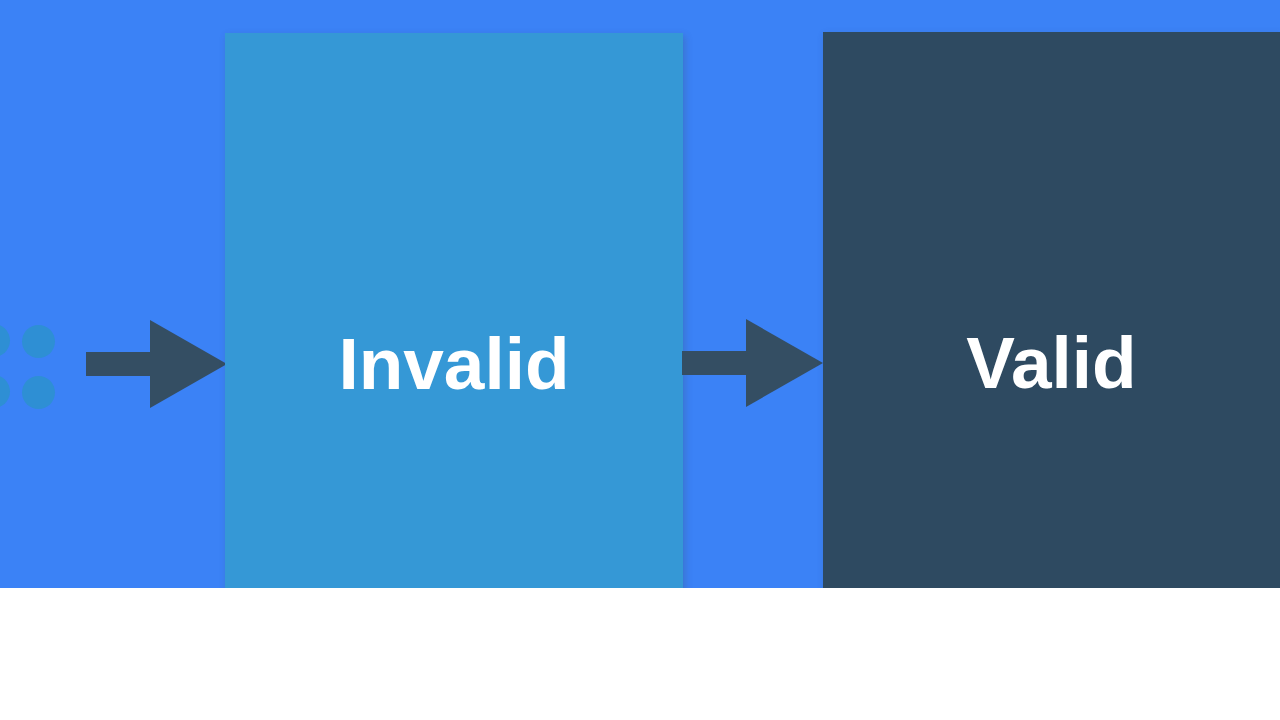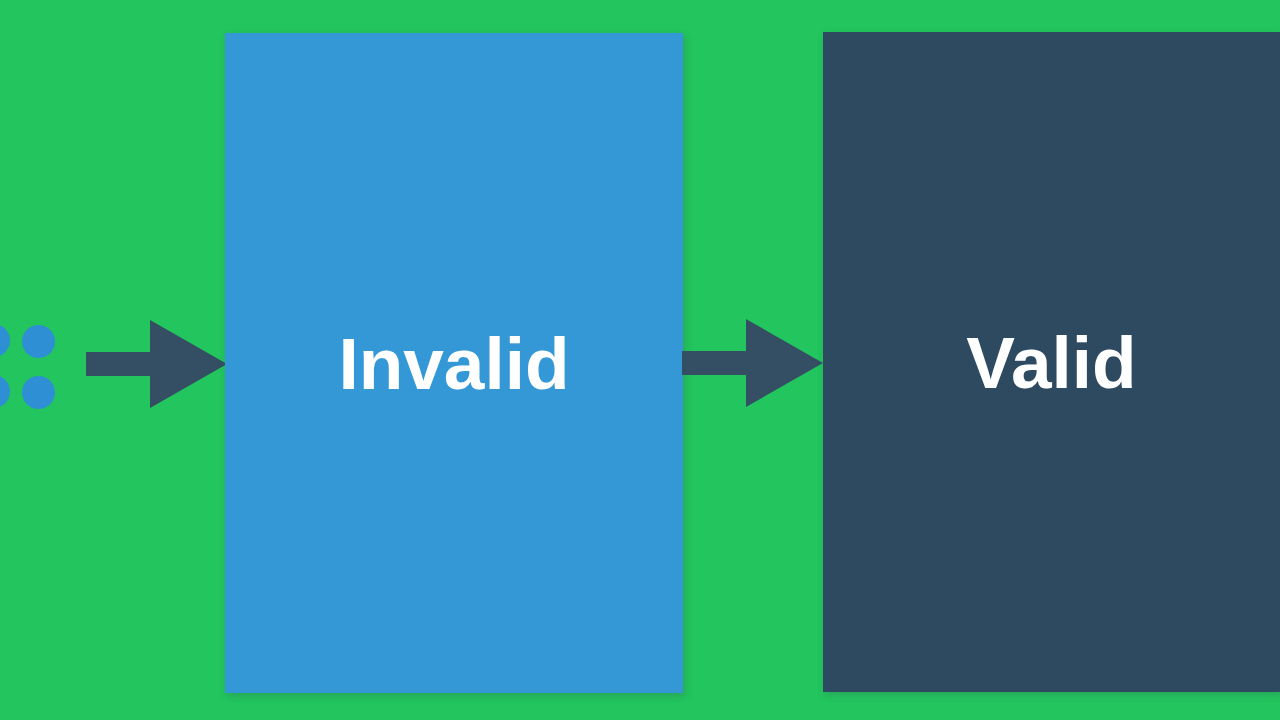--- a/index.html
+++ b/index.html
@@ -3,22 +3,22 @@
 <meta charset="utf-8">
 <style>
   html, body {
     margin: 0;
     padding: 0;
     background: #ffffff;
   }
   .canvas {
     position: relative;
     width: 1280px;
-    height: 720px;
-    background: #22c55e;
+    height: 588px;
+    background: #3b82f6;
     overflow: hidden;
     font-family: "Liberation Sans", sans-serif;
   }
 
   
   .dot {
     position: absolute;
     width: 33px;
     height: 33px;
     border-radius: 50%;

